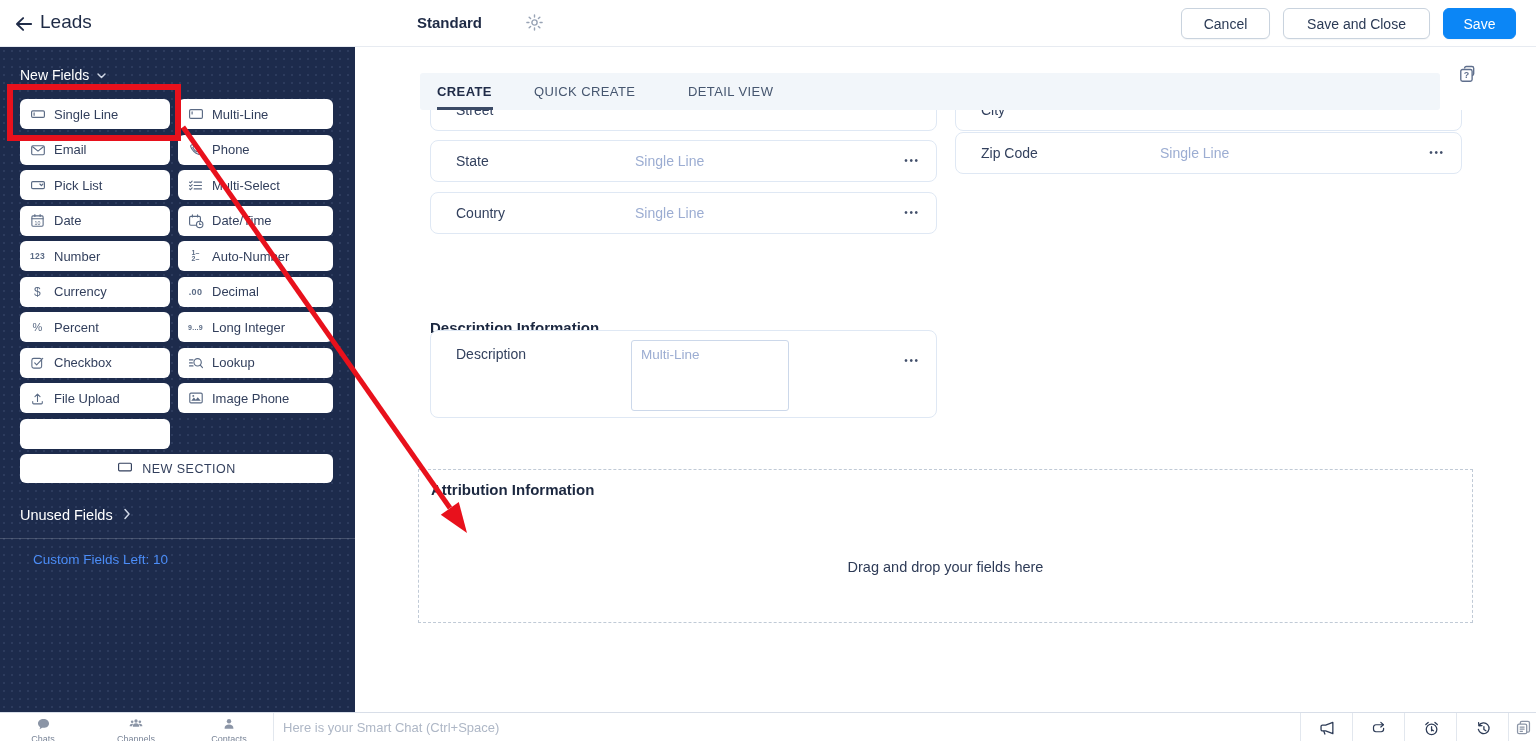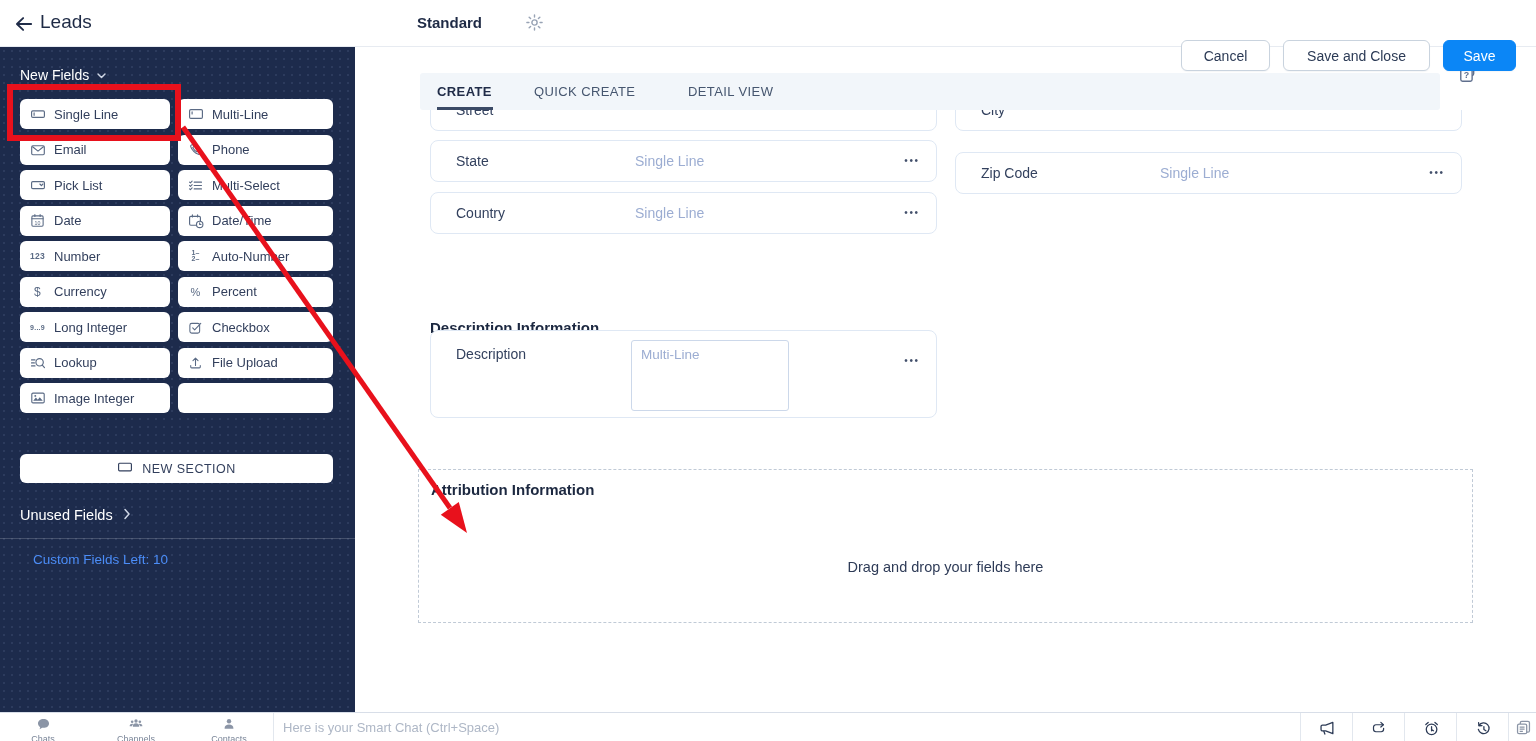--- a/index.html
+++ b/index.html
@@ -8,21 +8,21 @@
   #page { position:absolute; left:0; top:0; width:1536px; height:741px; background:#fff; }
 
   
   #header { position:absolute; left:0; top:0; width:1536px; height:47px; background:#fff; border-bottom:1px solid #e7ebf1; z-index:5; }
   #back-btn { position:absolute; left:13px; top:13px; width:22px; height:22px; cursor:pointer; }
   #page-title { position:absolute; left:40px; top:11px; font-size:19px; font-weight:500; color:#1e2a45; }
   #layout-name { position:absolute; left:417px; top:14px; font-size:15px; font-weight:700; color:#1e2a45; }
   #gear { position:absolute; left:525px; top:13px; }
   .hbtn { position:absolute; top:8px; height:31px; border:1px solid #c9d3de; border-radius:6px; background:#fff;
           font-size:14px; color:#2b3a55; display:flex; align-items:center; justify-content:center;
-          box-shadow:0 1px 1px rgba(20,40,80,.04); cursor:pointer;margin-top:32px; }
+          box-shadow:0 1px 1px rgba(20,40,80,.04); cursor:pointer; }
   #btn-cancel { left:1181px; width:89px; }
   #btn-saveclose { left:1283px; width:147px; }
   #btn-save { left:1443px; width:73px; background:#0b86f6; border-color:#0b86f6; color:#fff; font-weight:500; }
 
   
   #sidebar { position:absolute; left:0; top:47px; width:355px; height:665px; background:#1d2b4c;
              background-image:radial-gradient(rgba(150,170,210,.13) 1px, transparent 1.3px); background-size:8px 8px; z-index:4; }
   #new-fields { position:absolute; left:20px; top:20px; color:#fff; font-size:14px; font-weight:500; display:flex; align-items:center; gap:7px; cursor:pointer; }
   #field-grid { position:absolute; left:20px; top:52px; width:313px; display:grid; grid-template-columns:150px 155px; column-gap:8px; grid-auto-rows:30px; row-gap:5.5px; }
   .fbtn { display:flex; align-items:center; gap:7px; padding-left:8px; background:#fff; border-radius:6px; font-size:13px; color:#323f5c; cursor:grab; overflow:hidden; white-space:nowrap; }
@@ -195,20 +195,26 @@
           <span>Auto-Number</span>
         </div>
       <div class="fbtn">
           <span class="fic">
             <span class="tg dollar">$</span>
           </span>
           <span>Currency</span>
         </div>
       <div class="fbtn">
           <span class="fic">
+            <span class="tg dec">.00</span>
+          </span>
+          <span>Decimal</span>
+        </div>
+      <div class="fbtn">
+          <span class="fic">
             <span class="tg pct">%</span>
           </span>
           <span>Percent</span>
         </div>
       <div class="fbtn">
           <span class="fic">
             <span class="tg lint">9...9</span>
           </span>
           <span>Long Integer</span>
         </div>
@@ -241,21 +247,21 @@
           <span>File Upload</span>
         </div>
       <div class="fbtn">
           <span class="fic">
             <svg width="16" height="16" viewBox="0 0 16 16" fill="none" stroke="currentColor" stroke-width="1.15" stroke-linecap="round" stroke-linejoin="round">
               <rect x="1.8" y="3.1" width="12.4" height="9.8" rx="1.2"></rect>
               <path d="M3.2 10.7 5.9 7.6 7.8 9.7 9.7 7.3 12.8 10.7 Z" fill="currentColor" stroke="none"></path>
               <circle cx="5.3" cy="5.9" r=".95" fill="currentColor" stroke="none"></circle>
             </svg>
           </span>
-          <span>Image Integer</span>
+          <span>Image Phone</span>
         </div>
       <div class="fbtn"></div>
     </div>
     <div id="new-section">
       <span><svg width="16" height="16" viewBox="0 0 16 16" fill="none" stroke="currentColor" stroke-width="1.15" stroke-linecap="round" stroke-linejoin="round">
             <rect x="1.6" y="4.2" width="12.8" height="7.6" rx="1"></rect>
           </svg></span>
       <span>NEW SECTION</span>
     </div>
     <div id="unused-fields">
@@ -289,21 +295,21 @@
       <span class="lbl">City</span>
 
     </div>
   </div>
 
   <div class="card" style="left:430px; top:140px; width:507px; height:42px;">
     <span class="lbl">State</span>
     <span class="ph">Single Line</span>
     <span class="menu"></span>
   </div>
-  <div class="card" style="left:955px; top:152px; width:507px; height:42px;text-decoration:underline;">
+  <div class="card" style="left:955px; top:132px; width:507px; height:42px;text-decoration:underline;">
     <span class="lbl">Zip Code</span>
     <span class="ph">Single Line</span>
     <span class="menu"></span>
   </div>
   <div class="card" style="left:430px; top:192px; width:507px; height:42px;">
     <span class="lbl">Country</span>
     <span class="ph">Single Line</span>
     <span class="menu"></span>
   </div>
 

